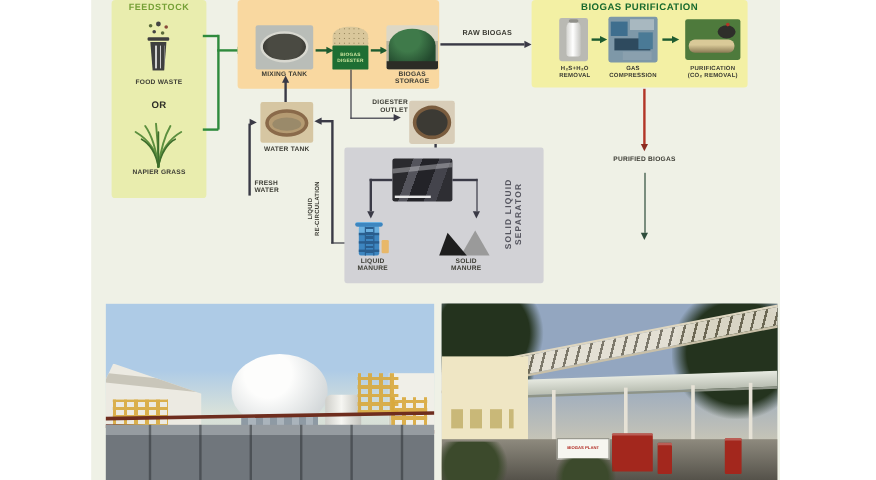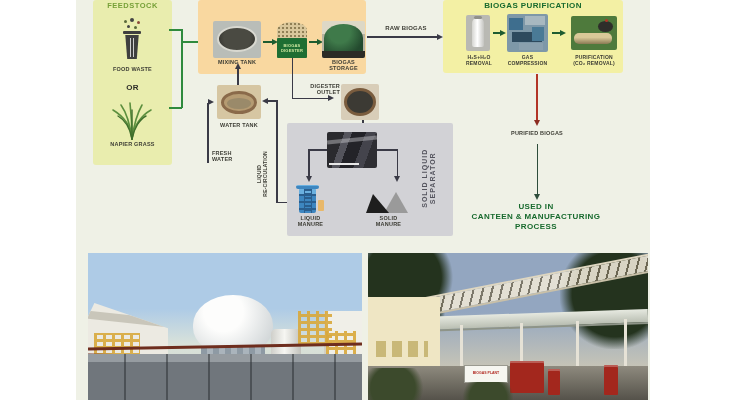--- a/index.html
+++ b/index.html
@@ -226,25 +226,20 @@
   <div class="lbl" style="left:490px;top:55px;width:56px;font-size:5px;">
     <div>PURIFICATION</div>
     <div>(CO₂ REMOVAL)</div>
   </div>
 
   <div class="ln ln-red" style="left:460px;top:74px;width:2px;height:46px;"></div>
   <div class="ah ah-d red" style="left:458px;top:120px;"></div>
   <div class="lbl" style="left:421px;top:130px;width:80px;font-size:5.5px;">PURIFIED BIOGAS</div>
   <div class="ln ln-fgreen" style="left:460.5px;top:144px;width:1.5px;height:50px;"></div>
   <div class="ah ah-d fgreen" style="left:458px;top:194px;"></div>
-  <div class="title-green" style="left:371px;top:202px;width:178px;line-height:1.25;">
-    <div>USED IN</div>
-    <div>CANTEEN &amp; MANUFACTURING</div>
-    <div>PROCESS</div>
-  </div>
 
   <div class="ln ln-dark" style="left:161px;top:68px;width:1.5px;height:18px;"></div>
   <div class="ah ah-u" style="left:159px;top:63px;"></div>
 
   <div class="photo-thumb watertank" style="left:141px;top:85px;width:44px;height:34px;">
     <div class="ring"></div>
       <div class="water"></div>
   </div>
   <div class="lbl" style="left:137px;top:122px;width:52px;">WATER TANK</div>
 

